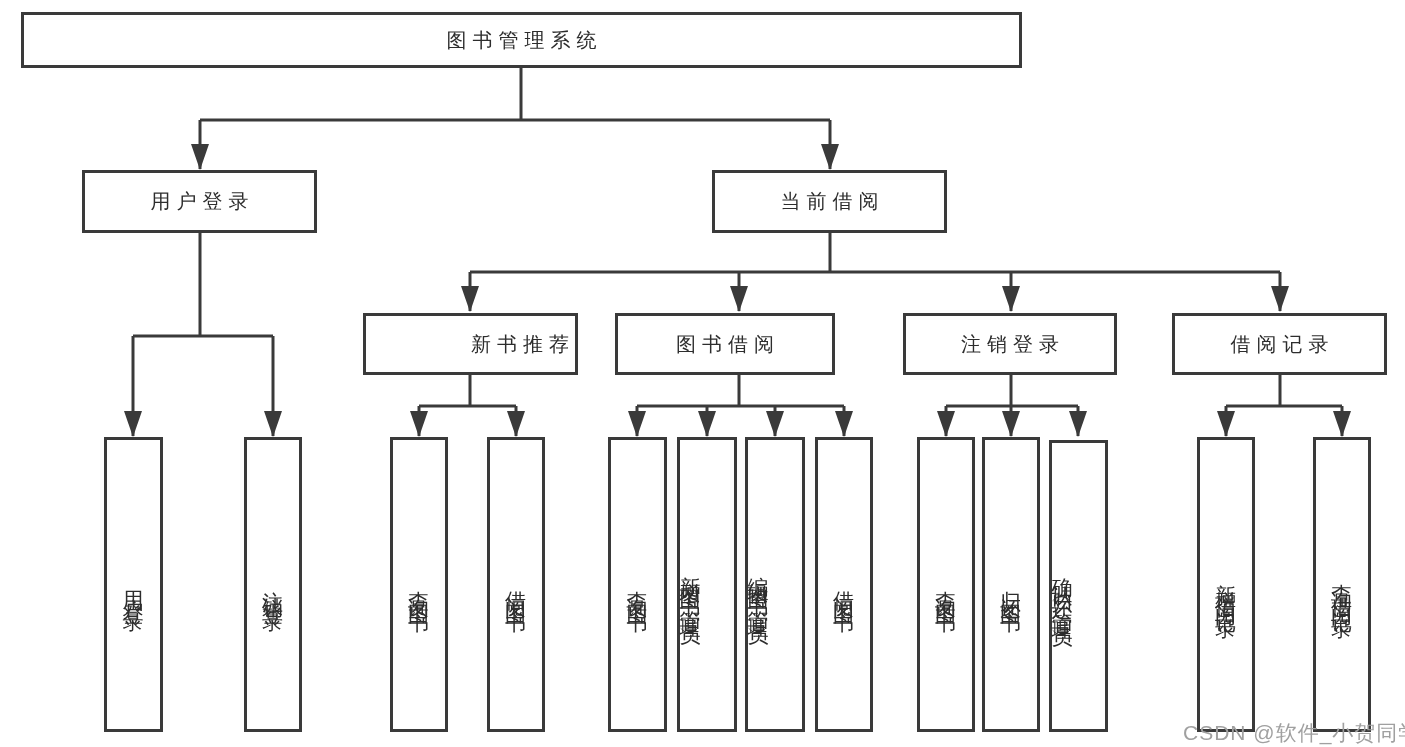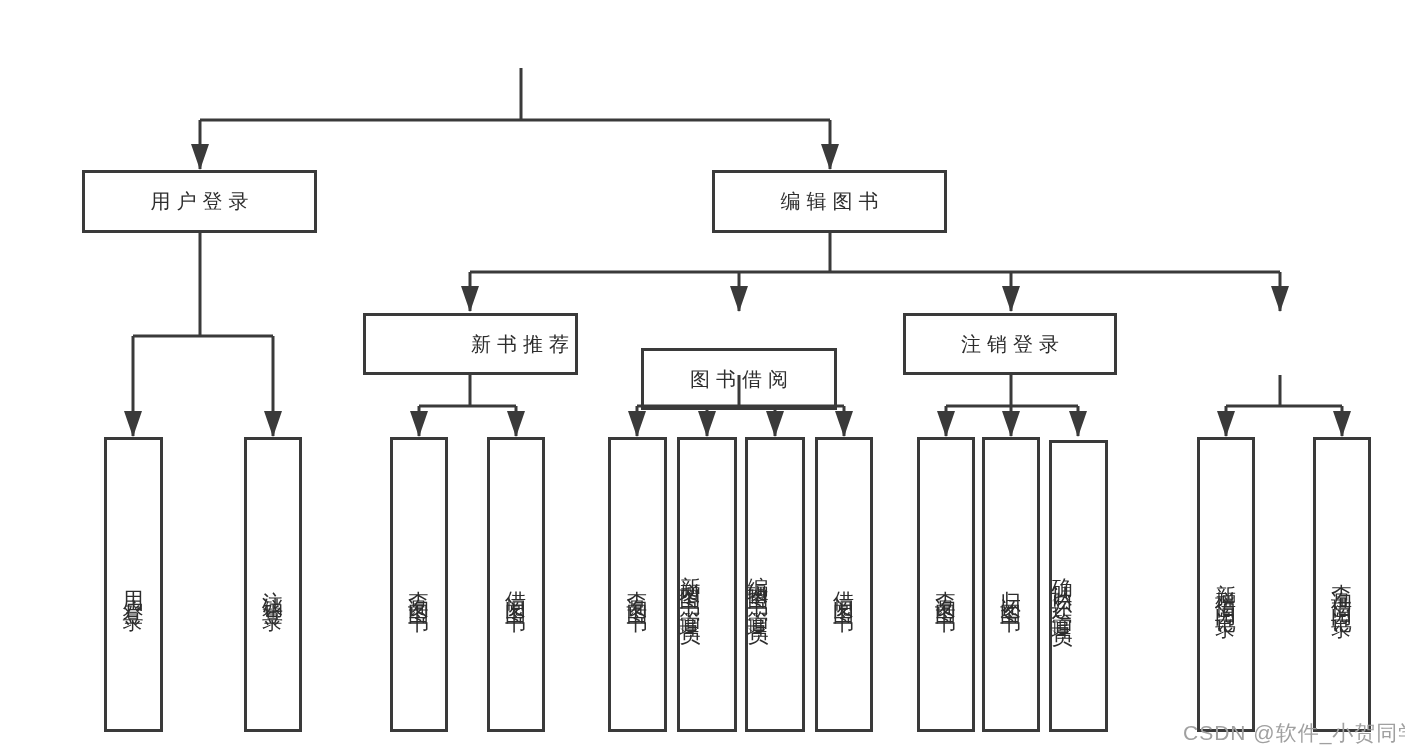--- a/index.html
+++ b/index.html
@@ -85,36 +85,42 @@
       <line x1="946" y1="406" x2="946" y2="436" marker-end="url(#ah)"></line>
       <line x1="1011" y1="406" x2="1011" y2="436" marker-end="url(#ah)"></line>
       <line x1="1078" y1="406" x2="1078" y2="436" marker-end="url(#ah)"></line>
 
       <path d="M1280 375 V406 M1226 406 H1342"></path>
       <line x1="1226" y1="406" x2="1226" y2="436" marker-end="url(#ah)"></line>
       <line x1="1342" y1="406" x2="1342" y2="436" marker-end="url(#ah)"></line>
     </g>
   </svg>
 
+  <div class="node hbox" style="left:21px;top:12px;width:1001px;height:56px;">
+    <span class="lbl">图书管理系统</span>
+  </div>
 
   <div class="node hbox" style="left:82px;top:170px;width:235px;height:63px;">
     <span class="lbl">用户登录</span>
   </div>
   <div class="node hbox" style="left:712px;top:170px;width:235px;height:63px;">
-    <span class="lbl">编辑图书</span>
+    <span class="lbl">当前借阅</span>
   </div>
 
   <div class="node hbox" style="left:363px;top:313px;width:215px;height:62px;justify-content:flex-end;">
     <span class="lbl">新书推荐</span>
   </div>
-  <div class="node hbox" style="left:641px;top:313px;width:196px;height:62px;margin-top:35px;">
+  <div class="node hbox" style="left:615px;top:313px;width:220px;height:62px;">
     <span class="lbl">图书借阅</span>
   </div>
   <div class="node hbox" style="left:903px;top:313px;width:214px;height:62px;">
     <span class="lbl">注销登录</span>
+  </div>
+  <div class="node hbox" style="left:1172px;top:313px;width:215px;height:62px;">
+    <span class="lbl">借阅记录</span>
   </div>
 
   <div class="node vbox" style="left:104px;top:437px;width:59px;height:295px;">
     <span class="lbl">用户登录</span>
   </div>
   <div class="node vbox" style="left:244px;top:437px;width:58px;height:295px;">
     <span class="lbl">注销登录</span>
   </div>
 
   <div class="node vbox" style="left:390px;top:437px;width:58px;height:295px;">

